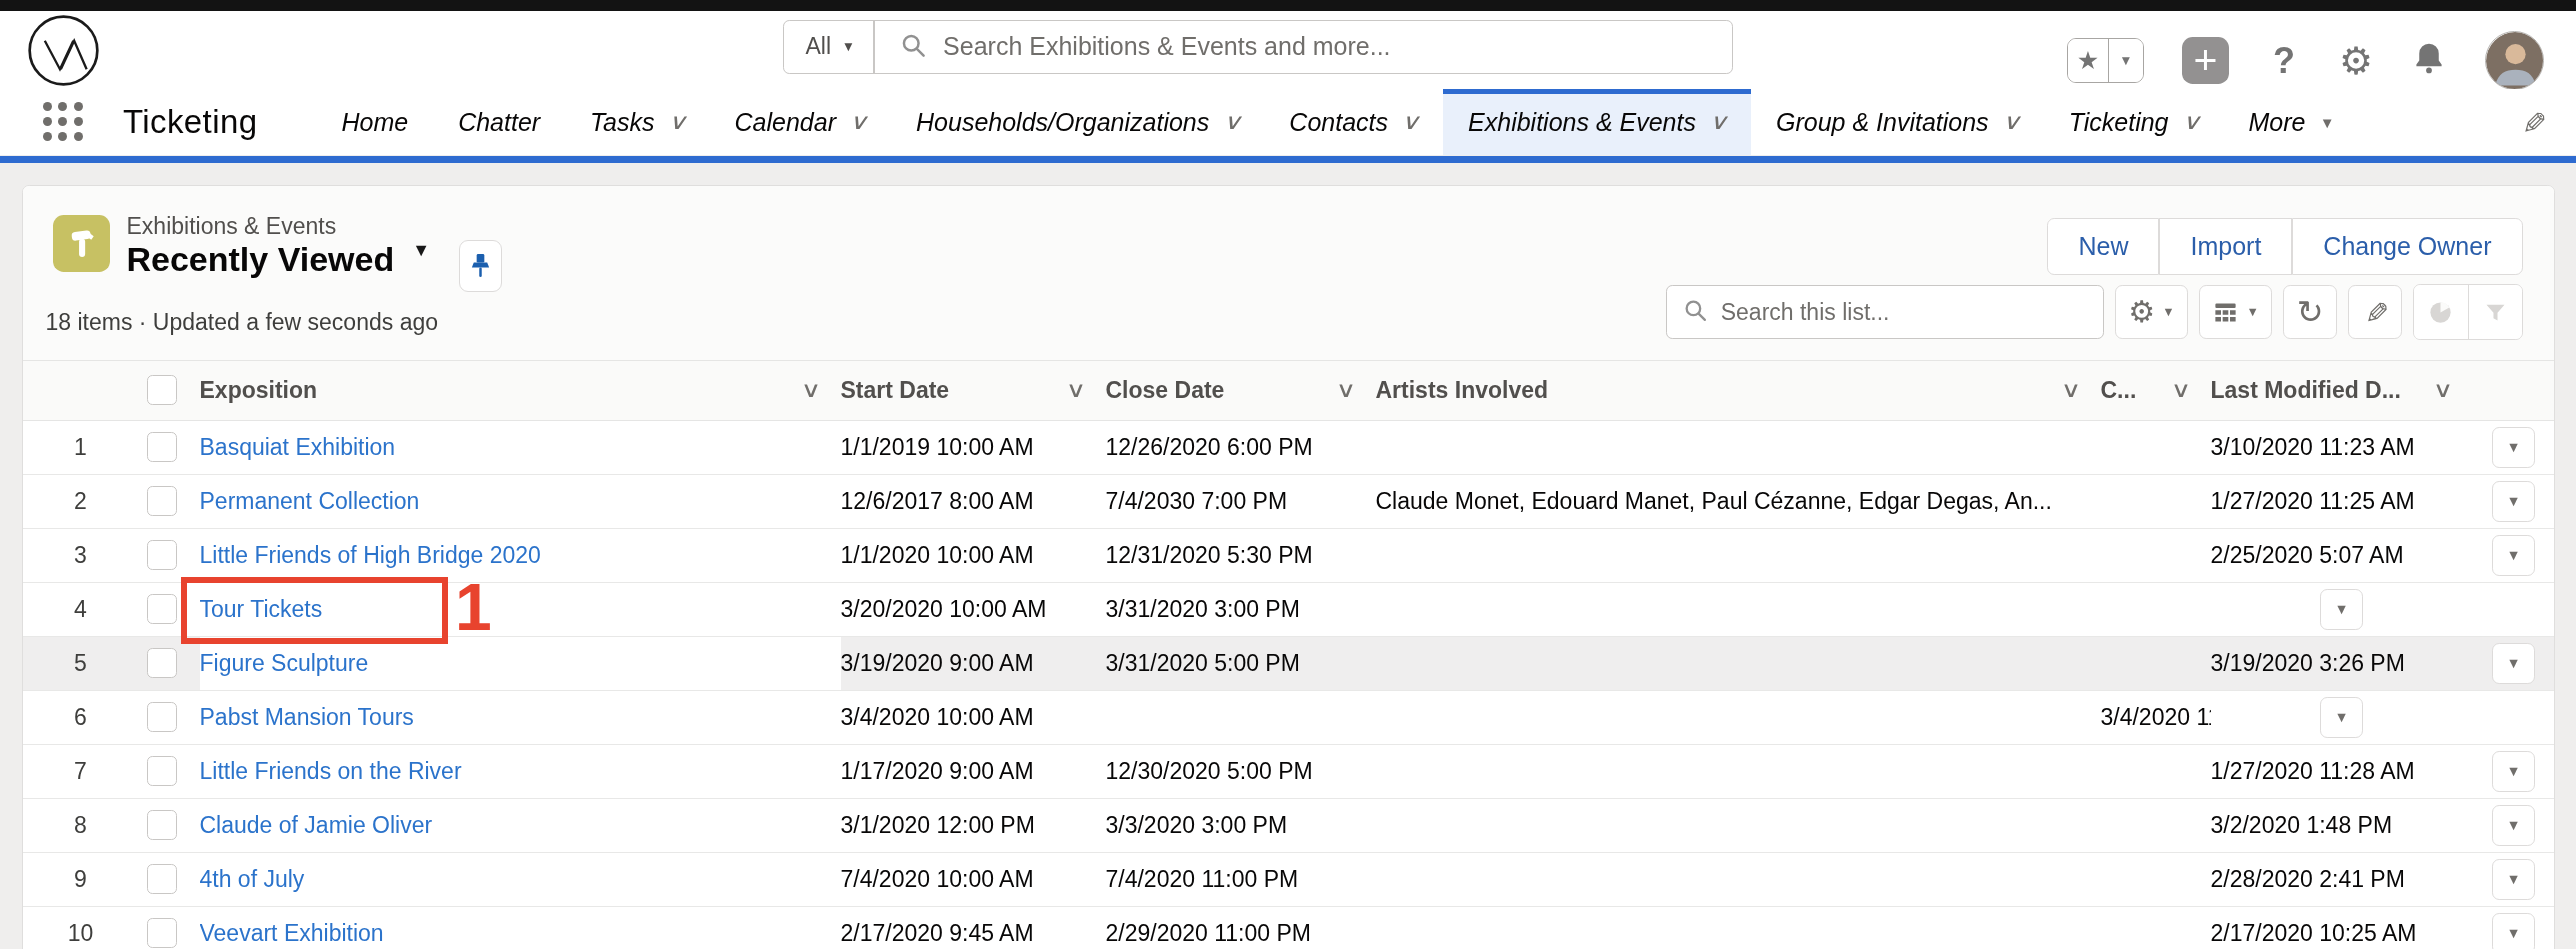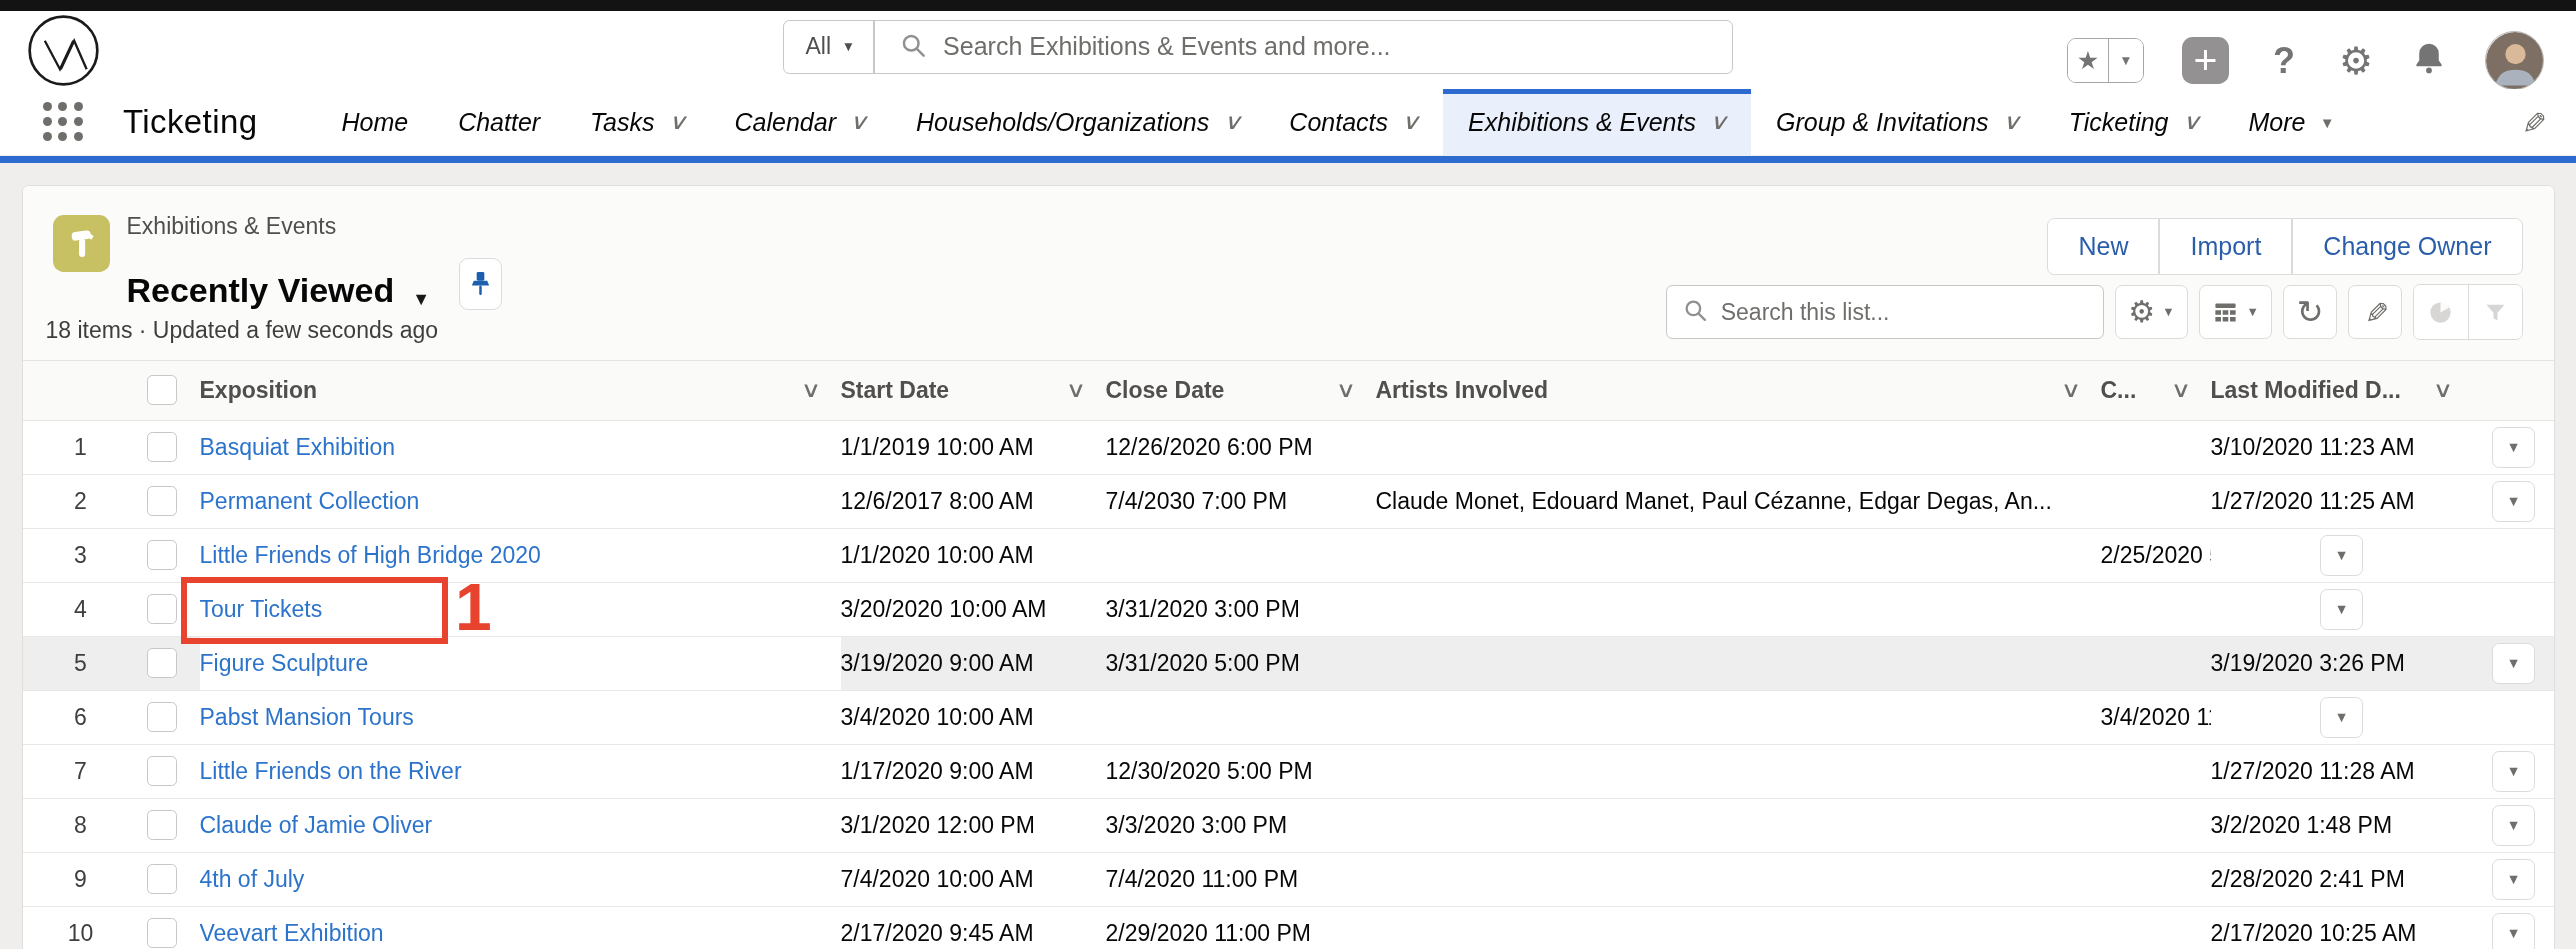--- a/index.html
+++ b/index.html
@@ -43,26 +43,26 @@
   .nav-edit{margin-left:auto;margin-right:30px;align-self:center;color:#706E6B;font-size:30px;cursor:pointer;transform:rotate(90deg);}
   .bluebar{position:absolute;left:0;top:156px;width:2576px;height:7.2px;background:#2E6BD0;}
   
   .page{position:absolute;left:0;top:163px;width:2576px;height:787px;background:#EFEEED;}
   .card{position:absolute;left:21.5px;top:21.5px;width:2533px;height:771px;background:#fff;border:1.8px solid #DFDEDD;
         border-radius:7.2px 7.2px 0 0;box-sizing:border-box;overflow:hidden;}
   .card-head{position:relative;height:174px;background:#FBFBFA;}
   .obj-icon{position:absolute;left:30px;top:29px;width:57px;height:57px;border-radius:10.7px;background:#C7C163;
             display:flex;align-items:center;justify-content:center;}
   .obj-label{position:absolute;left:104px;top:27px;font-size:23px;color:#514F4D;}
-  .view-title-row{position:absolute;left:104px;top:54px;display:flex;align-items:flex-end;gap:18px;margin-top:18px;}
+  .view-title-row{position:absolute;left:104px;top:54px;display:flex;align-items:flex-start;gap:18px;}
   .view-title{font-size:34px;font-weight:700;color:#080707;}
   .title-caret{font-size:18px;color:#181818;cursor:pointer;}
   .pinbtn{width:43px;height:52px;margin-left:10.7px;border:1.8px solid #DDDBDA;border-radius:9px;background:#fff;cursor:pointer;
           display:flex;align-items:center;justify-content:center;}
-  .items-line{position:absolute;left:23px;top:123px;font-size:23px;color:#3E3E3C;margin-top:8px;}
+  .items-line{position:absolute;left:23px;top:123px;font-size:23px;color:#3E3E3C;}
   .head-actions{position:absolute;right:31px;top:32px;height:57px;display:flex;}
   .hbtn{height:57px;background:#fff;border:1.8px solid #DDDBDA;border-left-width:0.9px;border-right-width:0.9px;
         color:#2B5EAA;font:25px "Liberation Sans",sans-serif;cursor:pointer;padding:0 30px;}
   .hbtn:first-child{border-radius:7.2px 0 0 7.2px;border-left-width:1.8px;}
   .hbtn:last-child{border-radius:0 7.2px 7.2px 0;border-right-width:1.8px;}
   .list-tools{position:absolute;right:31px;top:98px;height:57px;display:flex;gap:10.7px;align-items:center;margin-left:48px;}
   .lsearch{width:438px;height:54px;border:1.8px solid #C9C7C5;border-radius:6.3px;background:#fff;display:flex;align-items:center;box-sizing:border-box;}
   .lsearch .sicon{margin:0 10.7px 0 16px;}
   .lsearch input{flex:1;min-width:0;border:none;outline:none;font:23px "Liberation Sans",sans-serif;background:transparent;color:#080707;}
   .lsearch input::placeholder{color:#706E6B;}
@@ -372,20 +372,21 @@
           </div>
           <div class="trow grid">
             <div class="cell c-num">3</div>
             <div class="cell c-check">
               <span class="checkbox"></span>
             </div>
             <div class="cell c-expo">
               <a class="link">Little Friends of High Bridge 2020</a>
             </div>
             <div class="cell c-start">1/1/2020 10:00 AM</div>
+            <div class="cell c-close">12/31/2020 5:30 PM</div>
             <div class="cell c-artists"></div>
             <div class="cell c-cc"></div>
             <div class="cell c-mod">2/25/2020 5:07 AM</div>
             <div class="cell c-action">
               <button class="row-action">
                 <span>▼</span>
               </button>
             </div>
           </div>
           <div class="trow grid">

